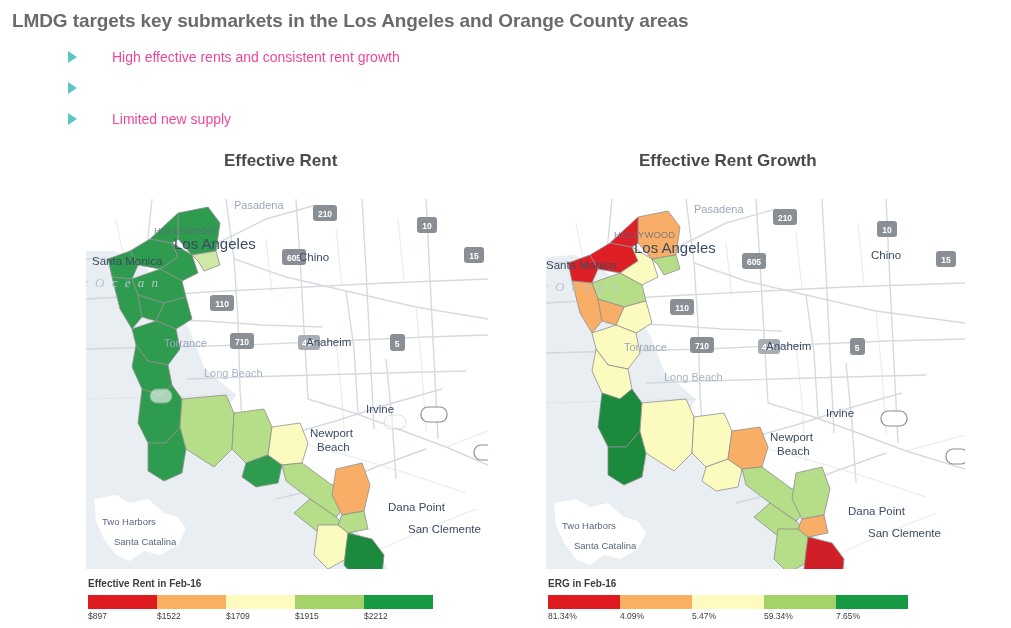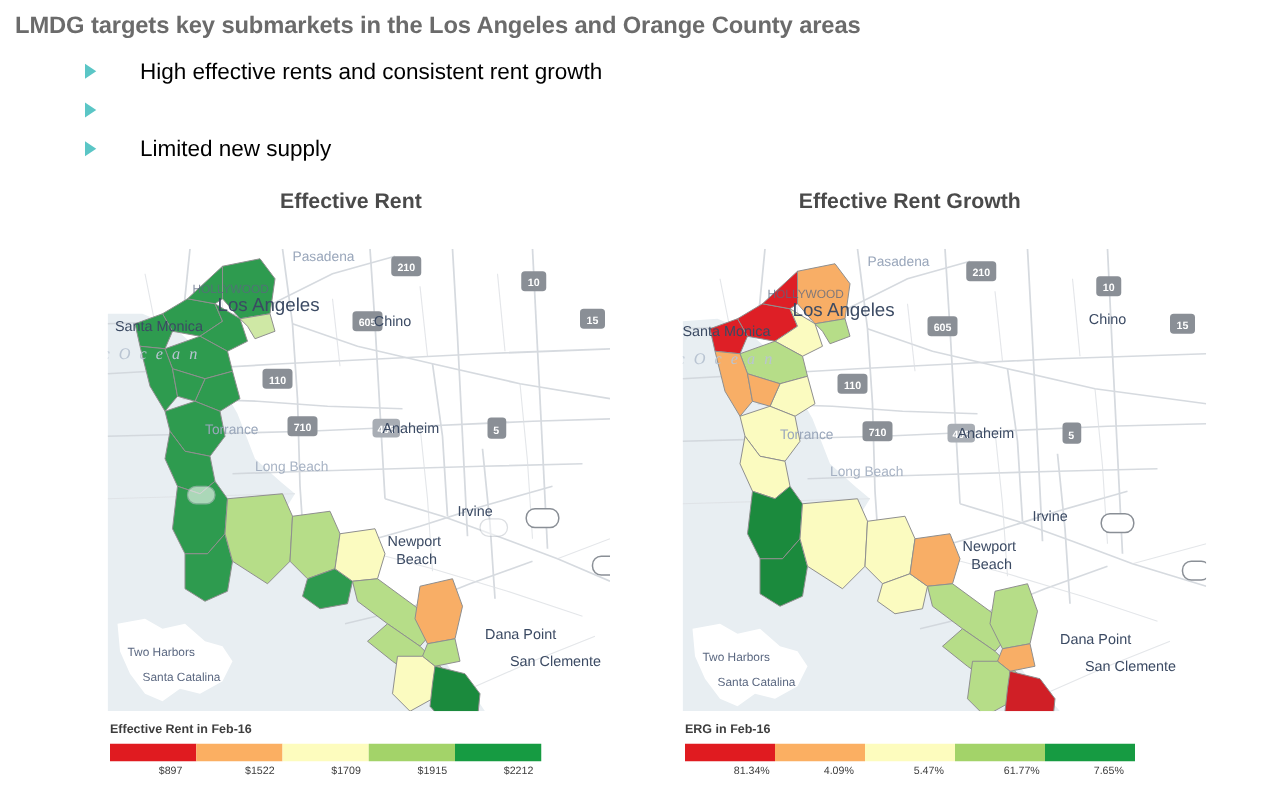--- a/index.html
+++ b/index.html
@@ -18,42 +18,42 @@
   }
   .bullets{position:absolute; left:68px; top:42px;}
   .bullet-row{display:flex; align-items:center; height:30px; margin-bottom:1px;}
   .tri{
     width:0;height:0;
     border-top:6px solid transparent;
     border-bottom:6px solid transparent;
     border-left:9px solid #5bc6c6;
     margin-right:35px;
   }
-  .bullet-text{font-size:18px; color:#000000; white-space:nowrap;}
+  .bullet-text{font-size:14px; color:#ec4899; white-space:nowrap;}
 
   .map-title{
     position:absolute; font-size:17px; font-weight:bold; color:#4a4a4a;
     white-space:nowrap;
   }
   #title-left{left:224px; top:151px;}
   #title-right{left:639px; top:151px;}
 
   .map-panel{position:absolute; overflow:hidden; background:#ffffff;}
   #map-left{left:86px; top:199px; width:402px; height:370px;}
   #map-right{left:546px; top:199px; width:419px; height:370px;}
 
   .map-panel svg{display:block;}
 
   .legend{position:absolute;}
   #legend-left{left:88px; top:578px; width:345px;}
   #legend-right{left:548px; top:578px; width:360px;}
   .legend-title{font-size:10px; font-weight:bold; color:#3d3d3d; margin-bottom:6px;}
   .legend-bar{display:flex; height:14px; width:100%;}
   .legend-bar div{flex:1 1 0;}
-  .legend-labels{display:flex; width:100%; margin-top:2px;margin-left:39px;}
+  .legend-labels{display:flex; width:100%; margin-top:2px;}
   .legend-labels span{flex:1 1 0; font-size:8.5px; color:#3d3d3d; }
 
   
   .city-lg{font-family:"Liberation Sans",sans-serif;font-size:15px;fill:#3b4a63;font-weight:400;}
   .city-md{font-family:"Liberation Sans",sans-serif;font-size:11.5px;fill:#3b4a63;}
   .city-sm{font-family:"Liberation Sans",sans-serif;font-size:9.5px;fill:#5a6780;}
   .city-fade{font-family:"Liberation Sans",sans-serif;font-size:11px;fill:#9aa7bb;}
   .ocean-txt{font-family:"Liberation Serif",serif;font-size:13px;fill:#b9c4d2;font-style:italic;letter-spacing:2px;}
   .hw-txt{font-family:"Liberation Sans",sans-serif;font-size:8.5px;fill:#ffffff;font-weight:bold;text-anchor:middle;}
   .road{stroke:#cfd4da;fill:none;}
@@ -412,16 +412,16 @@
     <div style="background:#E01B20"></div>
     <div style="background:#FBAF62"></div>
     <div style="background:#FDFCBE"></div>
     <div style="background:#A3D369"></div>
     <div style="background:#169B42"></div>
   </div>
   <div class="legend-labels">
     <span>81.34%</span>
     <span>4.09%</span>
     <span>5.47%</span>
-    <span>61.77%</span>
+    <span>59.34%</span>
     <span>7.65%</span>
   </div>
 </div>
 
 </body></html>

